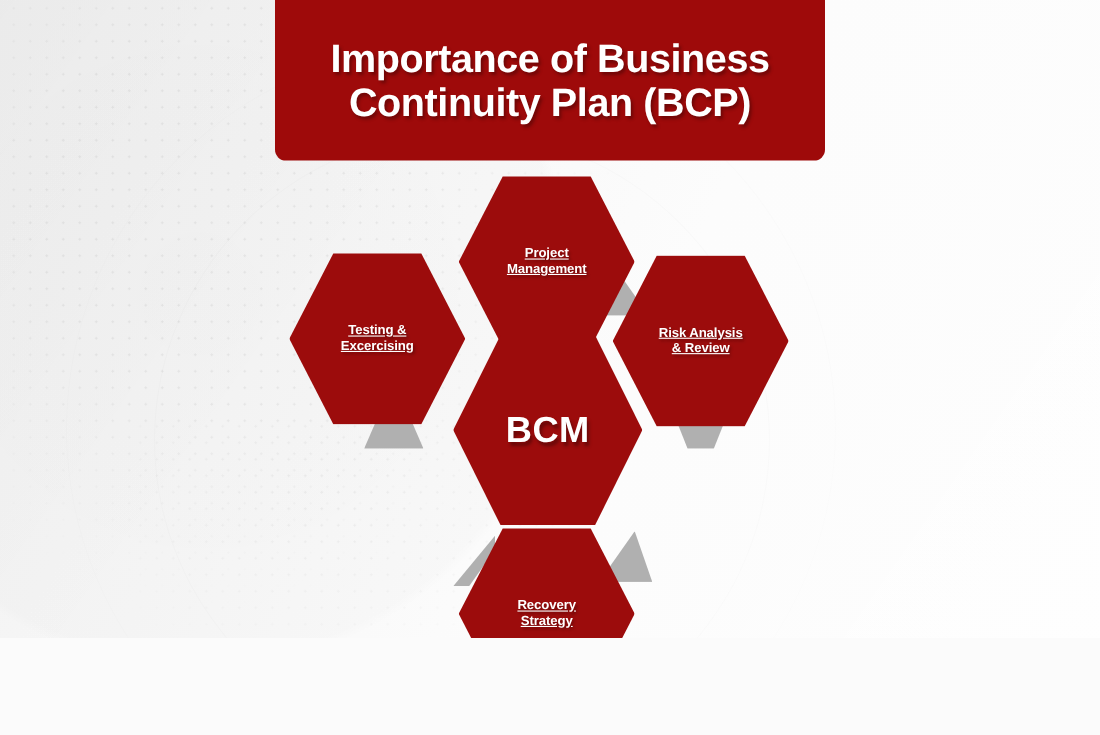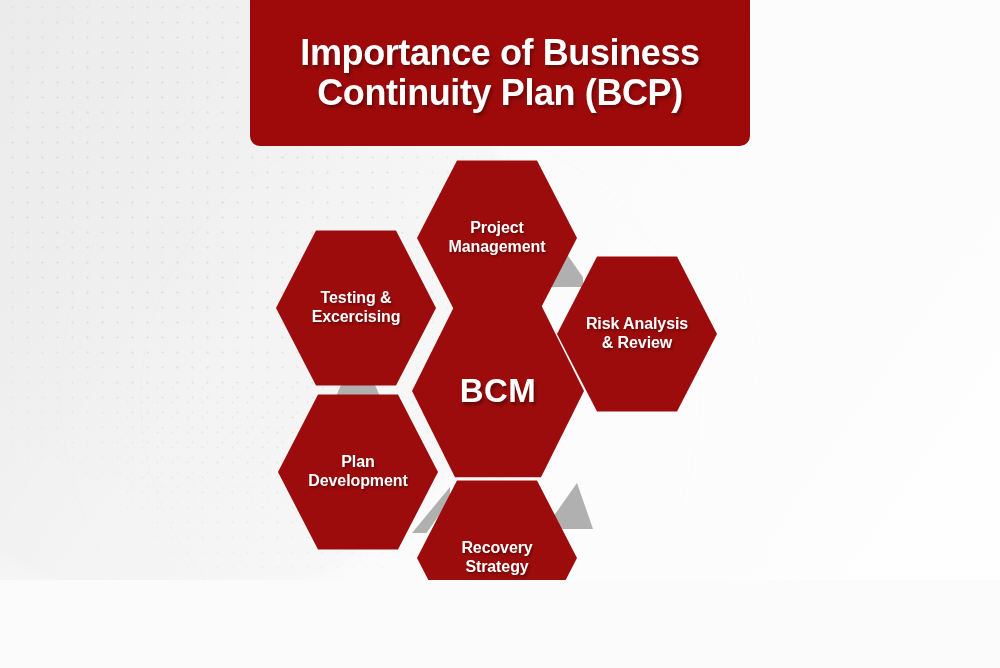--- a/index.html
+++ b/index.html
@@ -119,39 +119,39 @@
     text-align: center;
     line-height: 1.16;
     letter-spacing: -0.1px;
     text-shadow: 1.5px 2px 2.5px rgba(0,0,0,0.32);
     white-space: pre-line;
     padding: 0 8px;
   }
 
   
   .hex-sat { width: 160px; height: 160px; }
-  .hex-sat .hex-label { font-size: 16px; }
+  .hex-sat .hex-label { font-size: 12px; text-decoration: underline; }
 
   
   #hex-center {
     left: 412px;
     top: 302px;
     width: 172px;
     height: 178px;
     justify-content: center;
   }
   #hex-center .hex-label {
     font-size: 33px;
     letter-spacing: 0.4px;
     text-shadow: 2px 3px 3px rgba(0,0,0,0.33);
   }
 
   #hex-project    { left: 417px; top: 158px; }
-  #hex-testing    { left: 276px; top: 228px; }
-  #hex-risk       { left: 557px; top: 254px; }
+  #hex-testing    { left: 263px; top: 228px; }
+  #hex-risk       { left: 557px; top: 230px; }
   #hex-bia        { left: 557px; top: 392px; }
   #hex-recovery   { left: 417px; top: 478px; }
   #hex-plan       { left: 278px; top: 392px; }
 
   
   .arrow {
     position: absolute;
     background: #b0b0b0;
   }
   
@@ -231,24 +231,20 @@
     <div class="hex hex-sat" id="hex-project">
       <div class="hex-label">Project
 Management</div>
     </div>
 
     <div class="hex hex-sat" id="hex-risk">
       <div class="hex-label">Risk Analysis
 &amp; Review</div>
     </div>
 
-    <div class="hex hex-sat" id="hex-plan">
-      <div class="hex-label">Plan
-Development</div>
-    </div>
 
 
     <div class="hex hex-sat" id="hex-recovery">
       <div class="hex-label">Recovery
 Strategy</div>
     </div>
 
     <div class="hex" id="hex-center">
       <div class="hex-label">BCM</div>
     </div>

